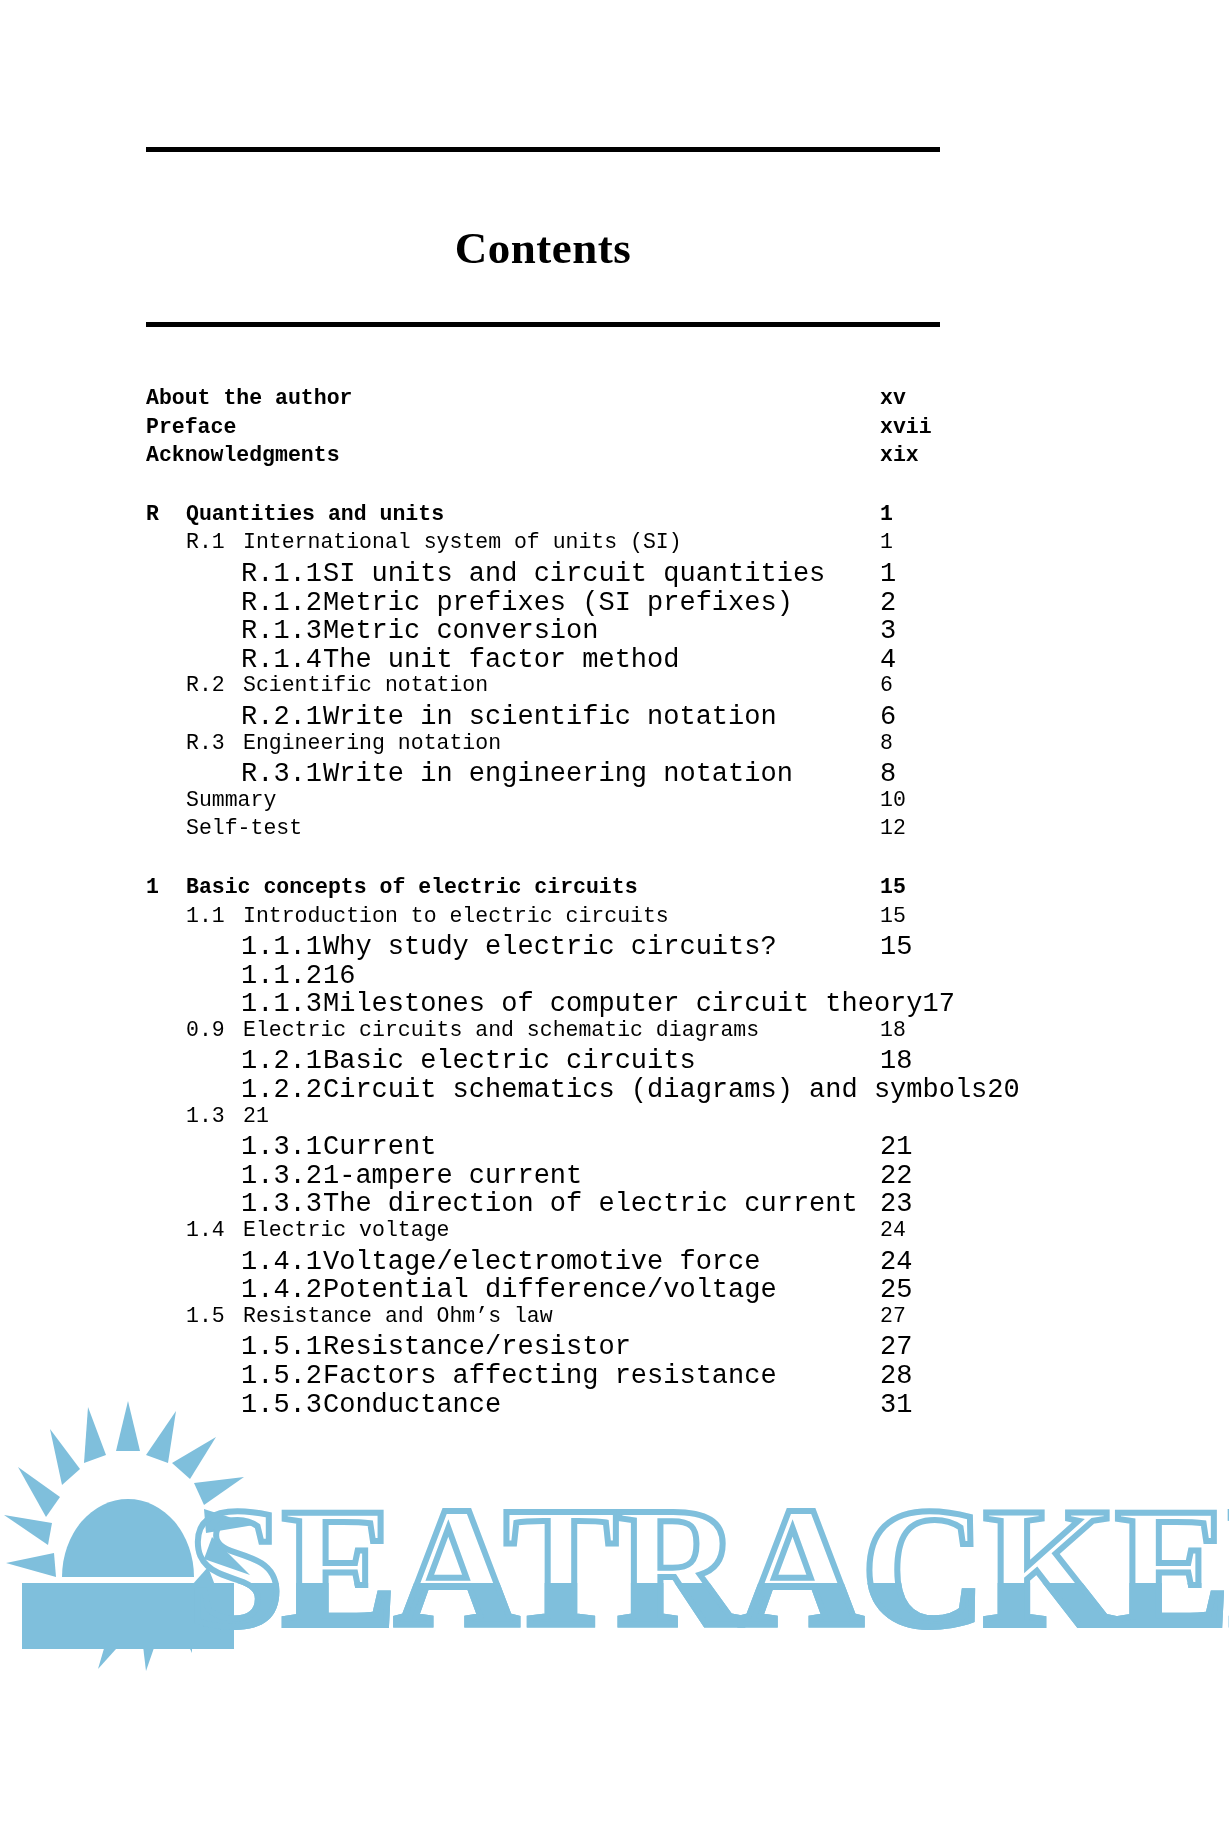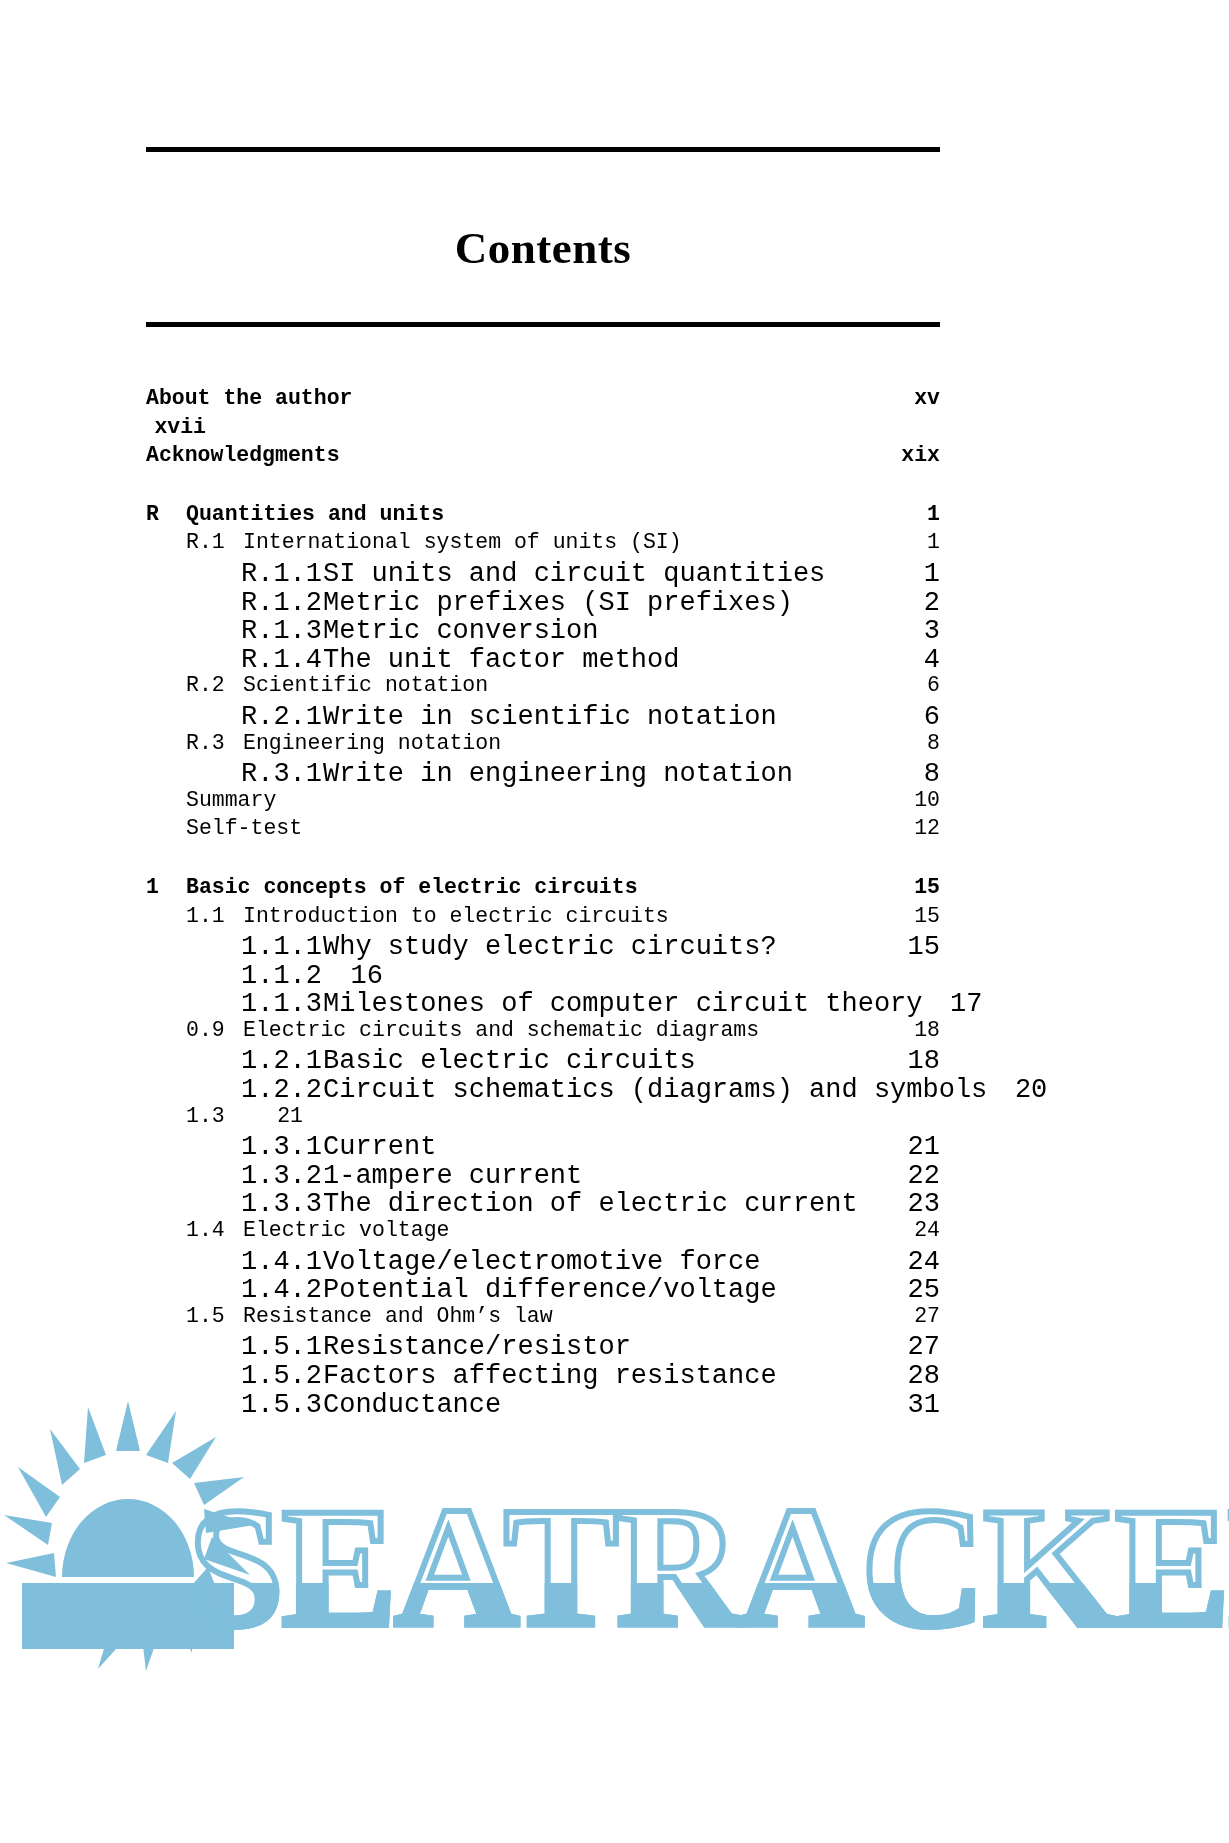--- a/index.html
+++ b/index.html
@@ -68,21 +68,20 @@
     white-space: nowrap;
   }
   .label-col {
     flex: 1 1 auto;
     white-space: nowrap;
     overflow: visible;
   }
   .page-col {
     flex: 0 0 auto;
     width: 60px;
-    text-align: right;
     white-space: nowrap;
   }
 
   
   .row-front .label-col,
   .row-front .page-col {
     font-weight: bold;
     font-size: 21.5px;
   }
   .row-front .num-col { width: 0px; }
@@ -138,20 +137,21 @@
 
   <div class="toc">
     <div id="toc-body">
         <div class="toc-row row-front">
           <span class="num-col"></span>
           <span class="label-col">About the author</span>
           <span class="page-col">xv</span>
         </div>
         <div class="toc-row row-front">
           <span class="num-col"></span>
+          <span class="label-col">Preface</span>
           <span class="page-col">xvii</span>
         </div>
         <div class="toc-row row-front">
           <span class="num-col"></span>
           <span class="label-col">Acknowledgments</span>
           <span class="page-col">xix</span>
         </div>
         <div style="height: 30px;"></div>
         <div class="toc-row row-chapter">
           <span class="num-col">R</span>

